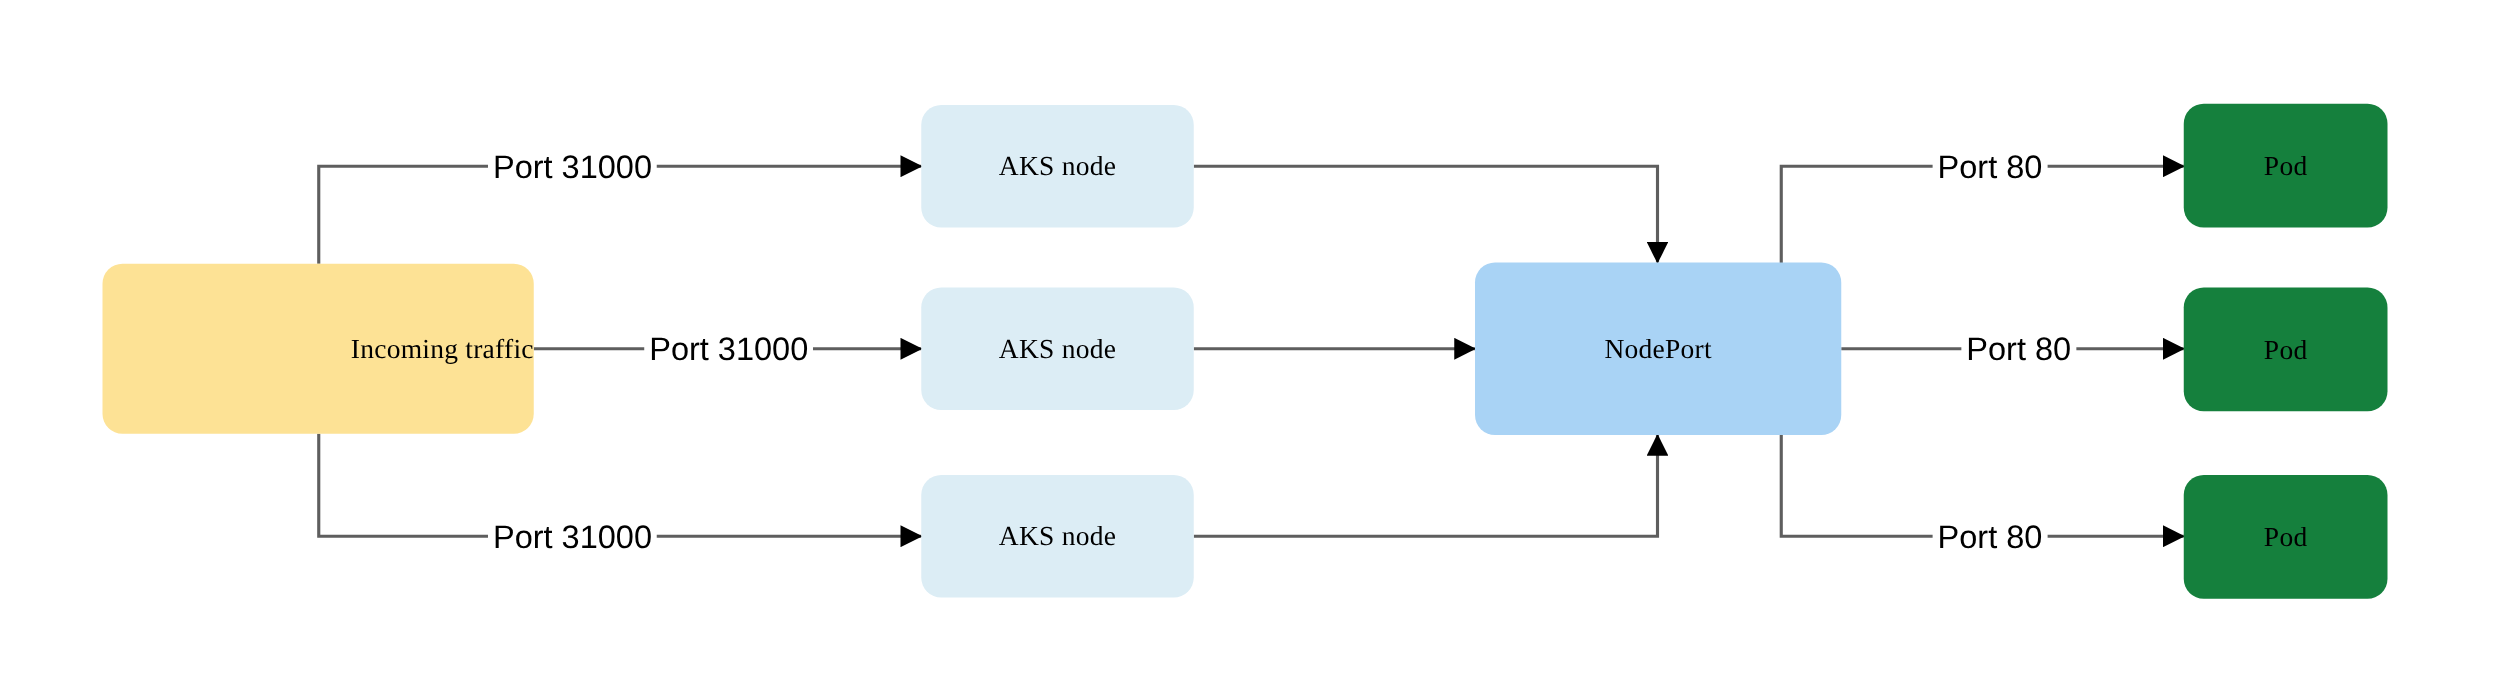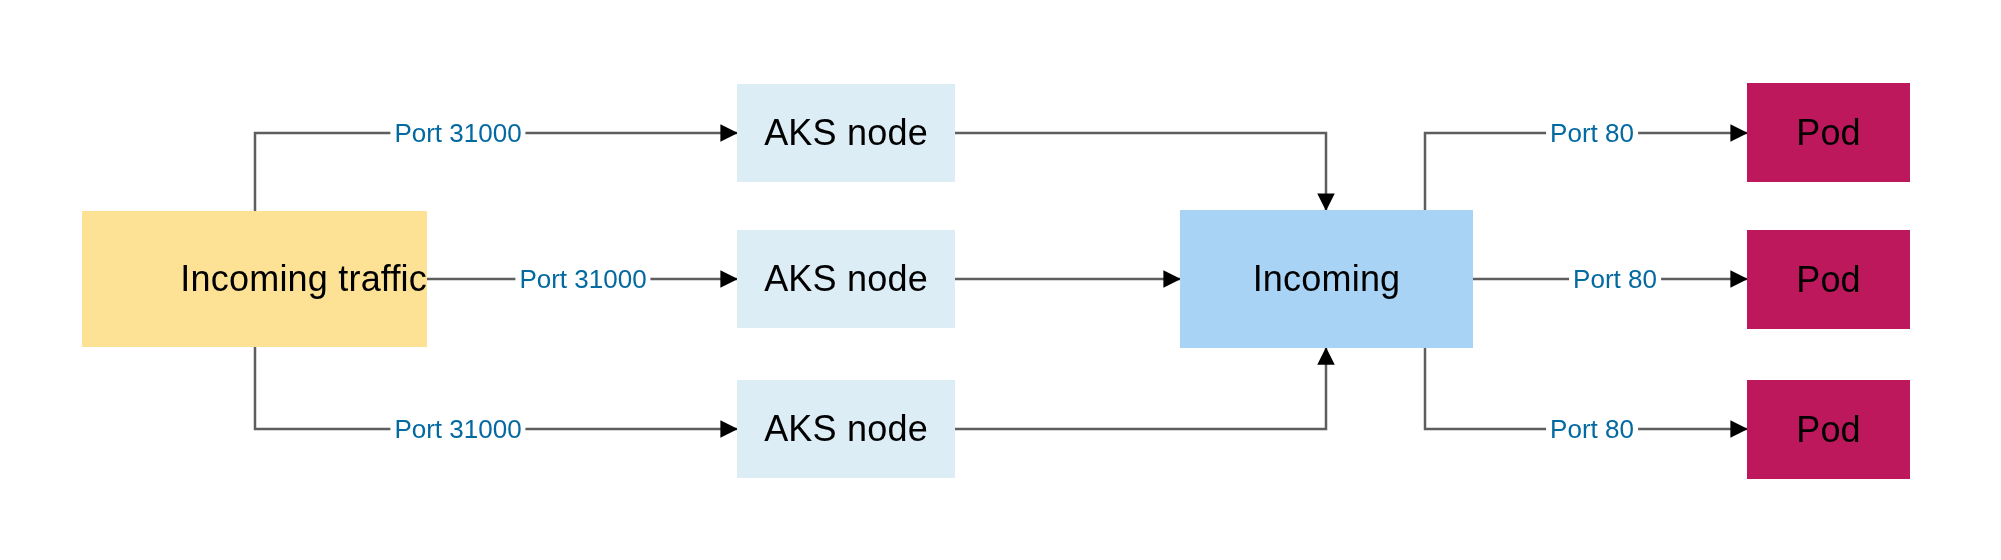--- a/index.html
+++ b/index.html
@@ -24,38 +24,39 @@
     width: 2001px;
     height: 560px;
   }
   .node {
     position: absolute;
     display: flex;
     align-items: center;
     justify-content: center;
     box-sizing: border-box;
     color: #000000;
-    font-family: Liberation Sans, sans-serif;
-    font-size: 36px;
+    font-family: Liberation Serif, serif;
+    font-size: 22px;
     font-weight: 400;
     line-height: 1;
     white-space: nowrap;
     letter-spacing: 0.2px;
+    border-radius: 16px;
   }
   .node-source   { background: #fde295; justify-content: flex-end; }
   .node-aks      { background: #dcedf5; }
   .node-nodeport { background: #a9d3f5; }
-  .node-pod      { background: #be185d; justify-content: center; }
+  .node-pod      { background: #15803d; justify-content: center; }
 
   .edge-label {
     position: absolute;
     transform: translate(-50%, -50%);
     background: #ffffff;
     padding: 0 4px;
-    color: #0369a1;
+    color: #000000;
     font-family: "Liberation Sans", sans-serif;
     font-size: 26px;
     line-height: 1;
     white-space: nowrap;
   }
 </style>
 </head>
 <body>
 
 <div id="diagram-root">
@@ -99,21 +100,21 @@
 
   <div class="node node-aks" style="left:737px; top:230px; width:218px; height:98px;">
     <span>AKS node</span>
   </div>
 
   <div class="node node-aks" style="left:737px; top:380px; width:218px; height:98px;">
     <span>AKS node</span>
   </div>
 
   <div class="node node-nodeport" style="left:1180px; top:210px; width:293px; height:138px;">
-    <span>Incoming</span>
+    <span>NodePort</span>
   </div>
 
   <div class="node node-pod" style="left:1747px; top:83px; width:163px; height:99px;">
     <span>Pod</span>
   </div>
 
   <div class="node node-pod" style="left:1747px; top:230px; width:163px; height:99px;">
     <span>Pod</span>
   </div>
 

